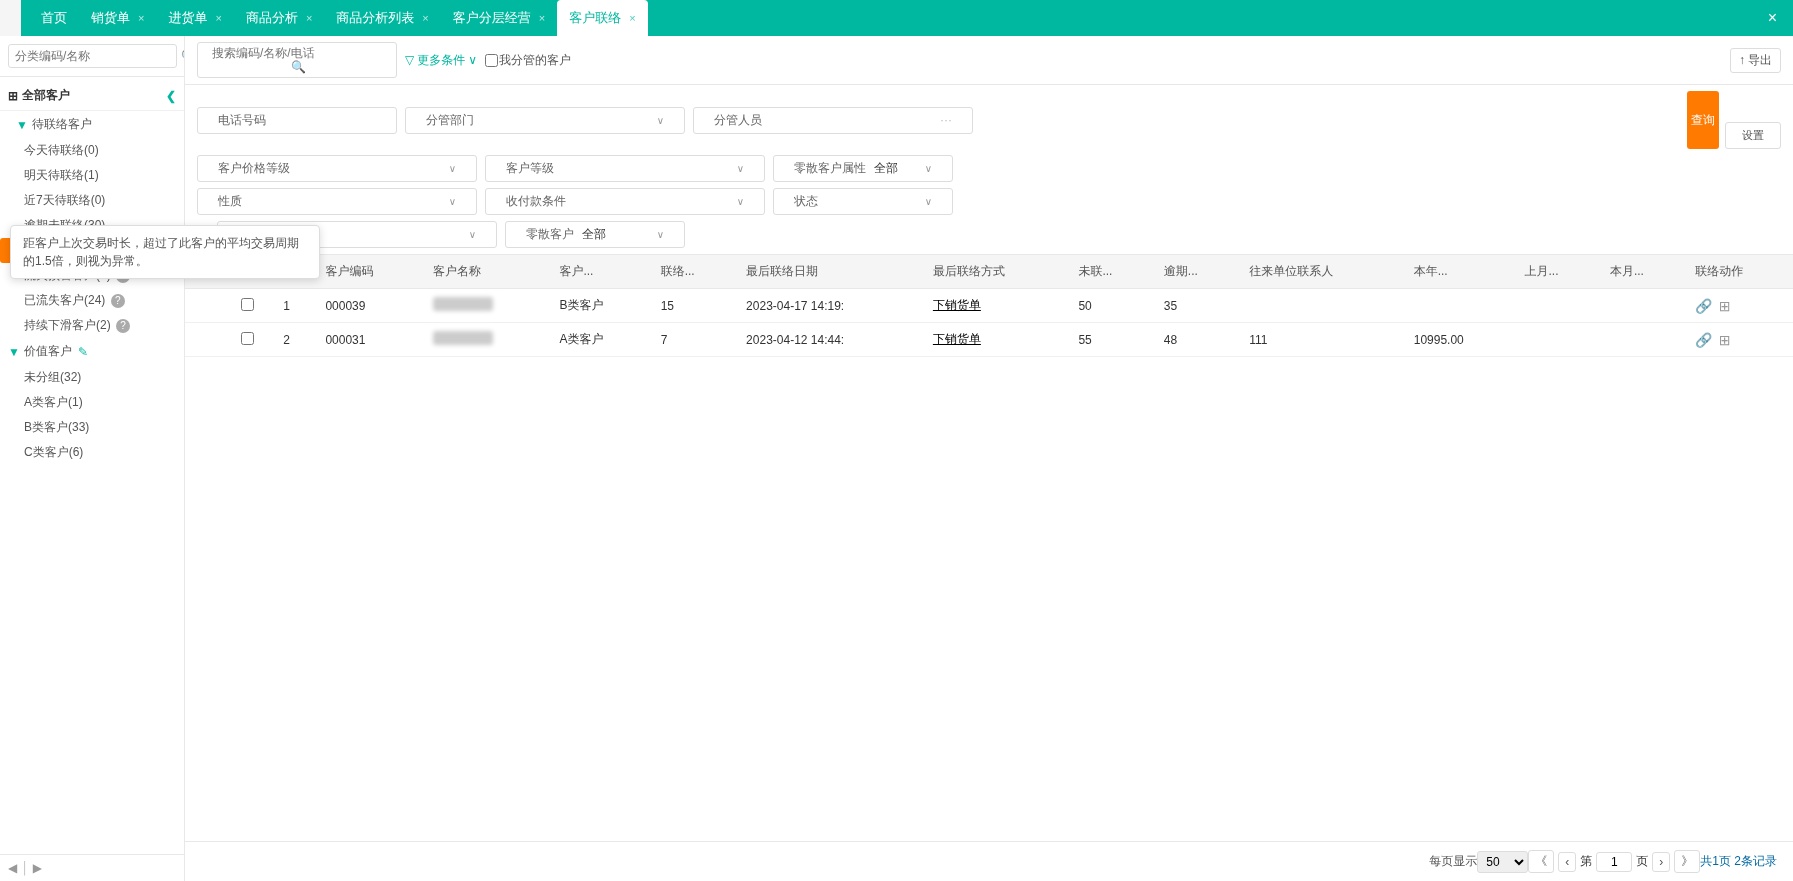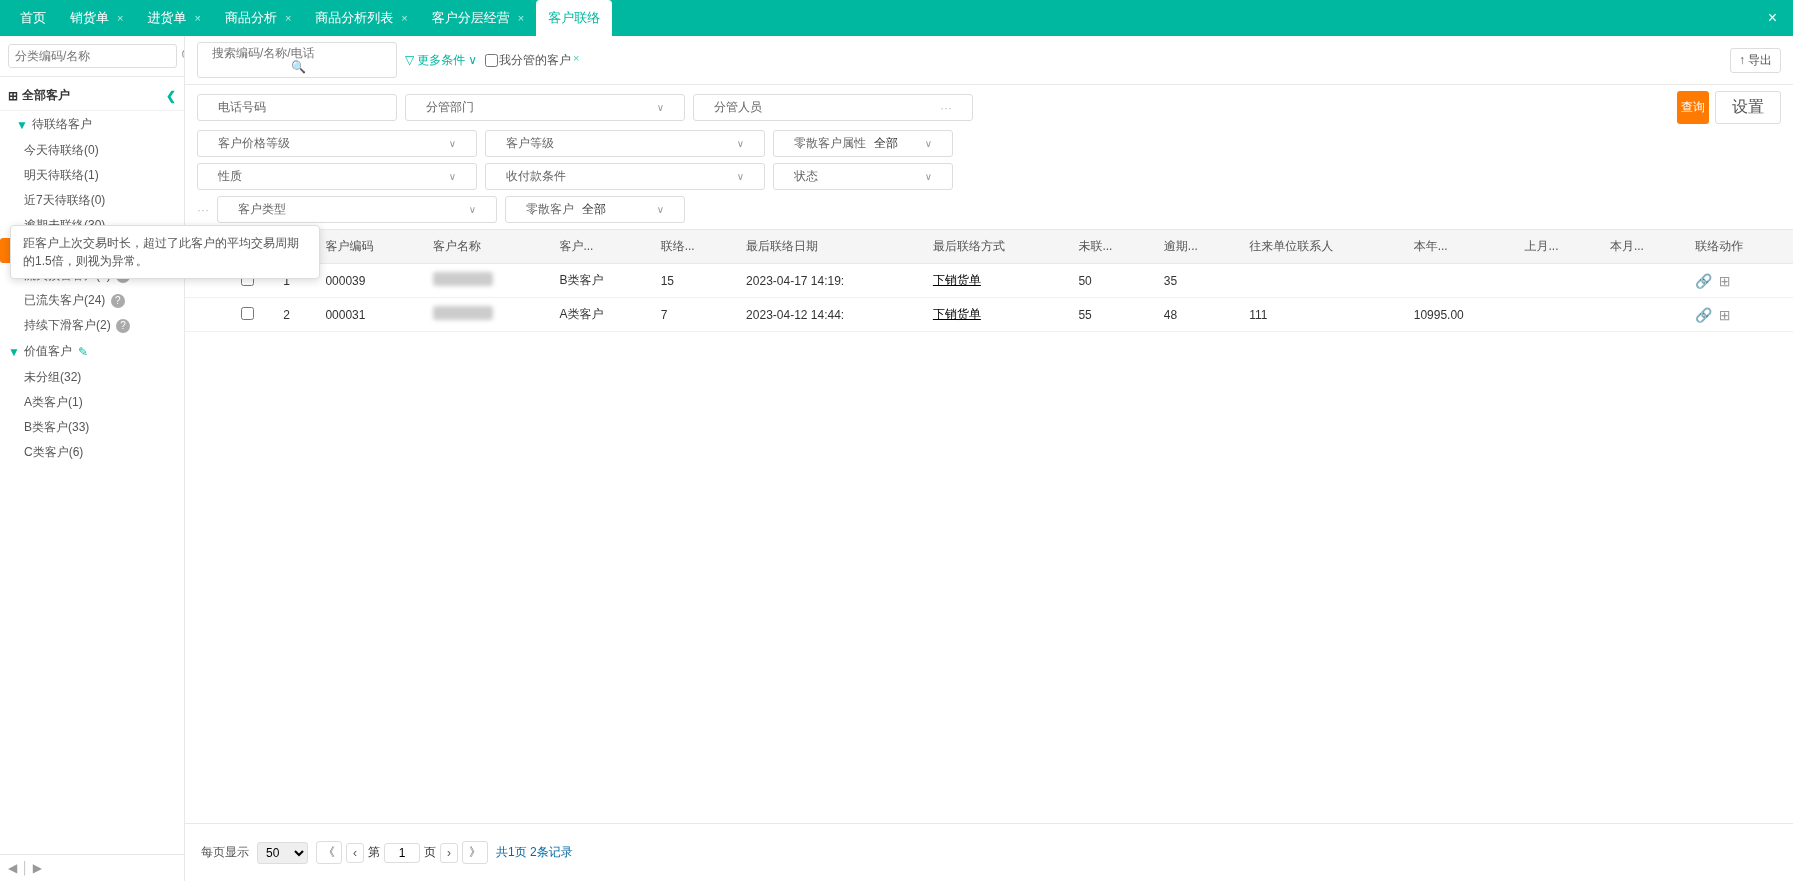--- a/index.html
+++ b/index.html
@@ -3,28 +3,29 @@
   <meta charset="utf-8">
   <style>
     * { box-sizing: border-box; margin: 0; padding: 0; }
     body { font-family: 'Microsoft YaHei', Arial, sans-serif; font-size: 12px; background: #f5f5f5; color: #333; overflow: hidden; }
 
     
     .top-nav {
       display: flex; align-items: center;
       background: #00b8a0; height: 36px; padding: 0 8px;
       position: relative;
+      margin-left: 21px;
     }
     .top-nav .nav-item {
       color: #fff; padding: 0 12px; height: 36px; line-height: 36px;
       cursor: pointer; font-size: 13px; white-space: nowrap;
       display: flex; align-items: center; gap: 4px;
     }
     .top-nav .nav-item.active {
-      background: #fff; color: #00b8a0; border-radius: 4px 4px 0 0; flex-direction: column;
+      background: #fff; color: #00b8a0; border-radius: 4px 4px 0 0;
     }
     .top-nav .nav-item .close-x { font-size: 11px; margin-left: 4px; opacity: 0.7; }
     .top-nav .nav-close-all {
       margin-left: auto; color: #fff; cursor: pointer; font-size: 16px; padding: 0 8px;
     }
 
     
     .main-layout { display: flex; height: calc(100vh - 36px); }
 
     
@@ -113,21 +114,21 @@
     .filter-item .label { color: #666; white-space: nowrap; }
     .filter-item .arrow { margin-left: auto; color: #999; font-size: 10px; }
     .filter-item-wide { min-width: 280px; }
     .filter-actions { display: flex; gap: 6px; margin-left: auto; }
     .btn-query {
       background: #ff7a00; color: #fff; border: none; padding: 5px 4px;
       border-radius: 3px; cursor: pointer; font-size: 12px;
     }
     .btn-setting {
       background: #fff; color: #555; border: 1px solid #ddd; padding: 5px 16px;
-      border-radius: 3px; cursor: pointer; font-size: 16px;
+      border-radius: 3px; cursor: pointer; font-size: 11px; margin-top: 31px;
     }
 
     
     .table-area {
       flex: 1; overflow: auto; background: #fff; margin: 0;
     }
     table {
       width: 100%; border-collapse: collapse; font-size: 12px;
     }
     thead tr { background: #f5f5f5; }
@@ -138,21 +139,21 @@
     td {
       padding: 8px 10px; border-bottom: 1px solid #f0f0f0;
       white-space: nowrap; color: #333;
     }
     .link-text { color: #000000; text-decoration: underline; cursor: pointer; font-family: Liberation Mono, monospace; }
     td.center { text-align: center; }
 
     
     .pagination {
       background: #fff; border-top: 1px solid #e8e8e8;
-      padding: 17px 16px; display: flex; align-items: center; gap: 8px;
+      padding: 8px 16px; display: flex; align-items: center; justify-content: flex-end; 
     }
     .pagination .page-size-label { color: #555; }
     .page-size-select {
       border: 1px solid #ddd; border-radius: 3px; padding: 2px 4px;
       font-size: 12px; cursor: pointer;
     }
     .page-nav { display: flex; align-items: center; gap: 4px; }
     .page-btn {
       border: 1px solid #ddd; background: #fff; padding: 2px 6px;
       border-radius: 3px; cursor: pointer; font-size: 12px; color: #555;

